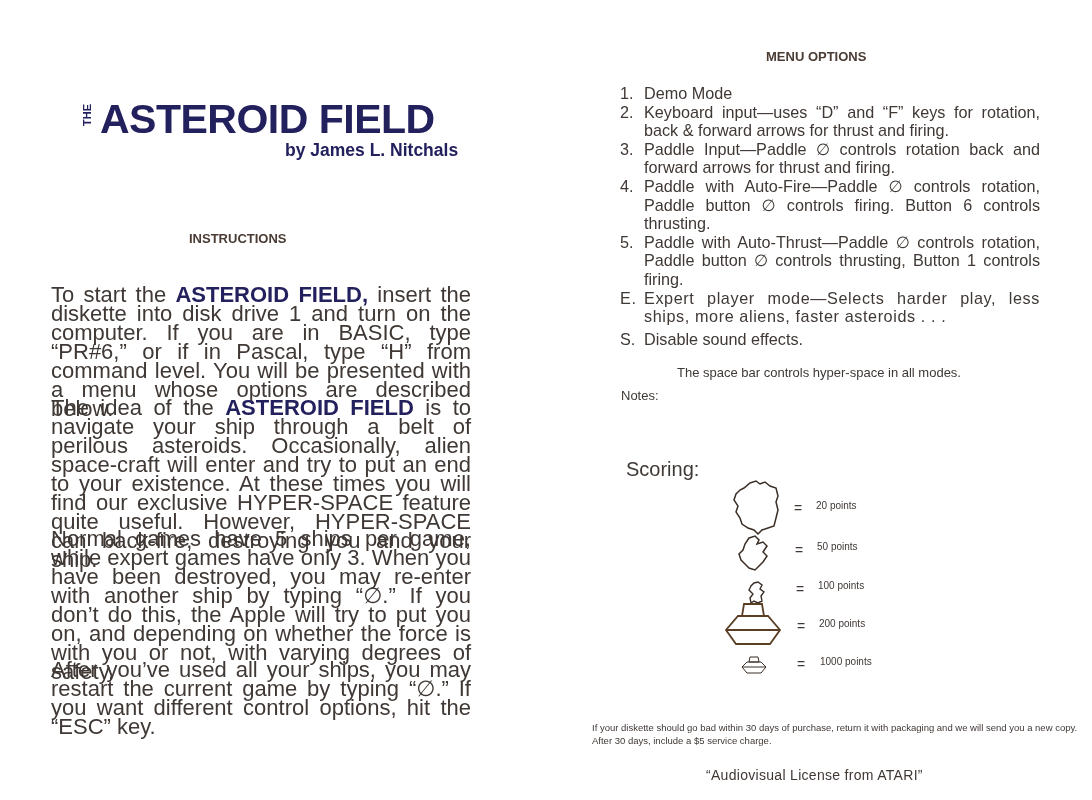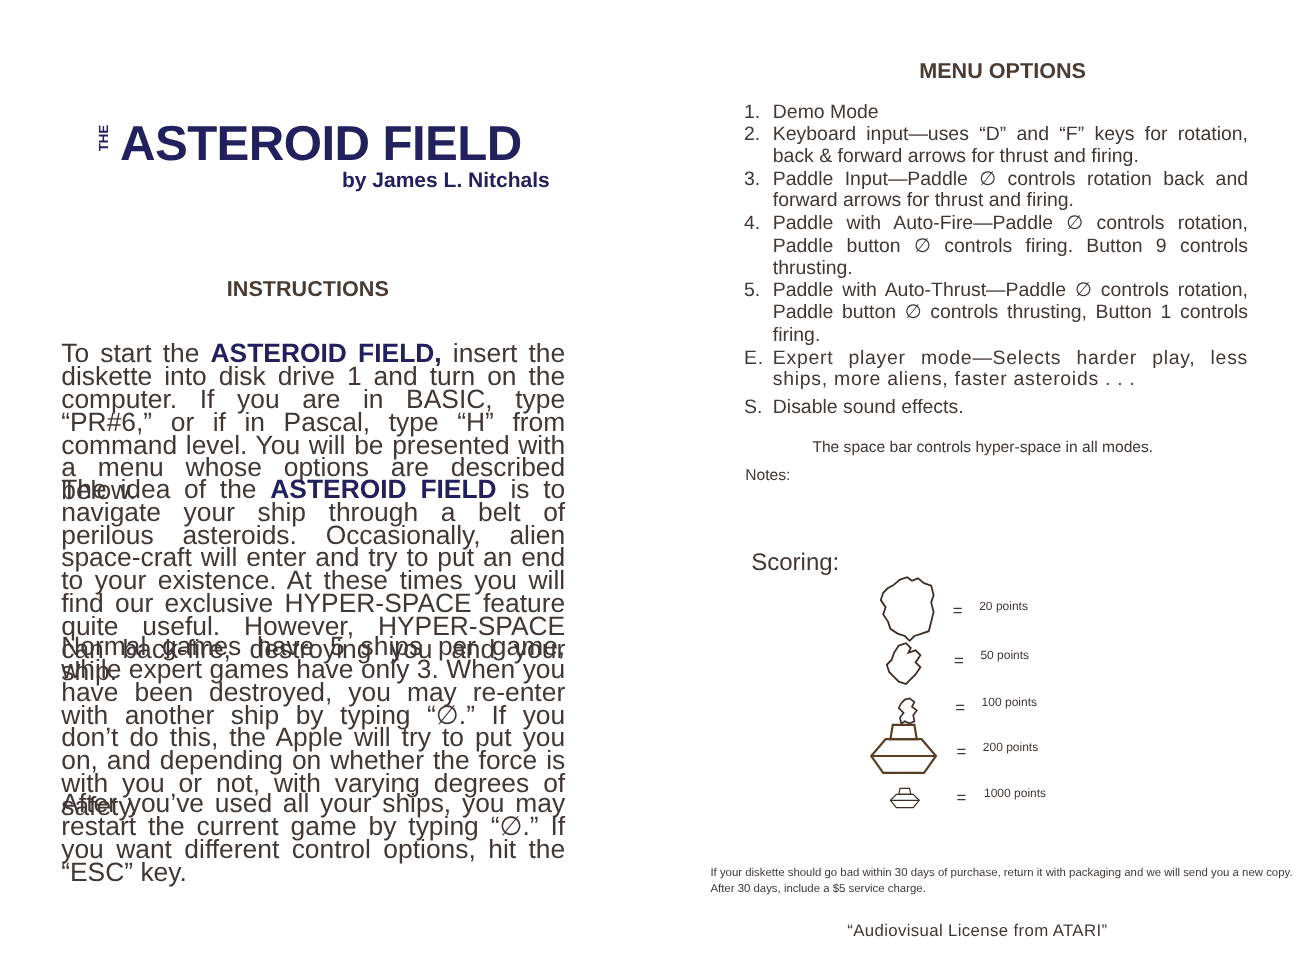--- a/index.html
+++ b/index.html
@@ -24,21 +24,21 @@
       position: absolute; left: 18px; top: 0;
       font-weight: bold; font-size: 41px; color: #23205e;
       letter-spacing: -0.5px; white-space: nowrap;
     }
     .byline {
       position: absolute; left: 203px; top: 44px;
       font-weight: bold; font-size: 17.5px; color: #23205e; white-space: nowrap;
     }
 
     .section-heading {
-      position: absolute; font-weight: bold; font-size: 18px; color: #4a3b33;
+      position: absolute; font-weight: bold; font-size: 13px; color: #4a3b33;
       white-space: nowrap;
     }
 
     .para {
       position: absolute; left: 51px; width: 420px;
       font-size: 22px; line-height: 19px; text-align: justify;
       color: #3f3834;
     }
     .para b { color: #23205e; }
 
@@ -85,21 +85,21 @@
 <div class="para" style="top:660px;">After you’ve used all your ships, you may restart the current game by typing “∅.” If you want different control options, hit the “ESC” key.</div>
 
 <div class="page right"></div>
 
 <div class="section-heading" style="left:766px; top:49px;">MENU OPTIONS</div>
 
 <ul class="menu-list">
   <li class="menu-item"><span class="num">1.</span><span>Demo Mode</span></li>
   <li class="menu-item"><span class="num">2.</span><span>Keyboard input—uses “D” and “F” keys for rotation, back &amp; forward arrows for thrust and firing.</span></li>
   <li class="menu-item"><span class="num">3.</span><span>Paddle Input—Paddle ∅ controls rotation back and forward arrows for thrust and firing.</span></li>
-  <li class="menu-item"><span class="num">4.</span><span>Paddle with Auto-Fire—Paddle ∅ controls rotation, Paddle button ∅ controls firing. Button 9 controls thrusting.</span></li>
+  <li class="menu-item"><span class="num">4.</span><span>Paddle with Auto-Fire—Paddle ∅ controls rotation, Paddle button ∅ controls firing. Button 6 controls thrusting.</span></li>
   <li class="menu-item"><span class="num">5.</span><span>Paddle with Auto-Thrust—Paddle ∅ controls rotation, Paddle button ∅ controls thrusting, Button 1 controls firing.</span></li>
   <li class="menu-item" style="letter-spacing:0.6px;"><span class="num">E.</span><span>Expert player mode—Selects harder play, less ships, more aliens, faster asteroids . . .</span></li>
   <li class="menu-item gap"><span class="num">S.</span><span>Disable sound effects.</span></li>
 </ul>
 
 <div class="notes">
   <span class="lab">Notes:</span>
   <div class="body">
     <p>The space bar controls hyper-space in all modes.</p>
   </div>

